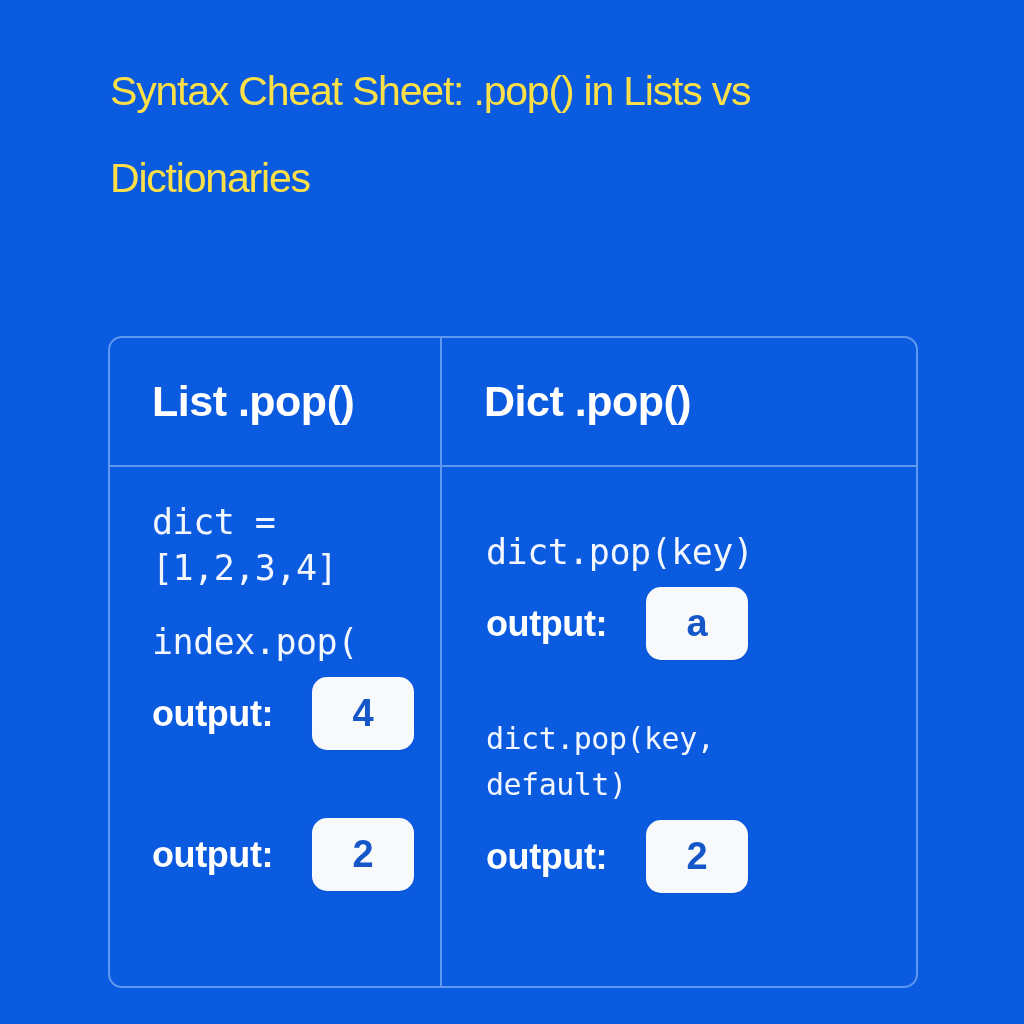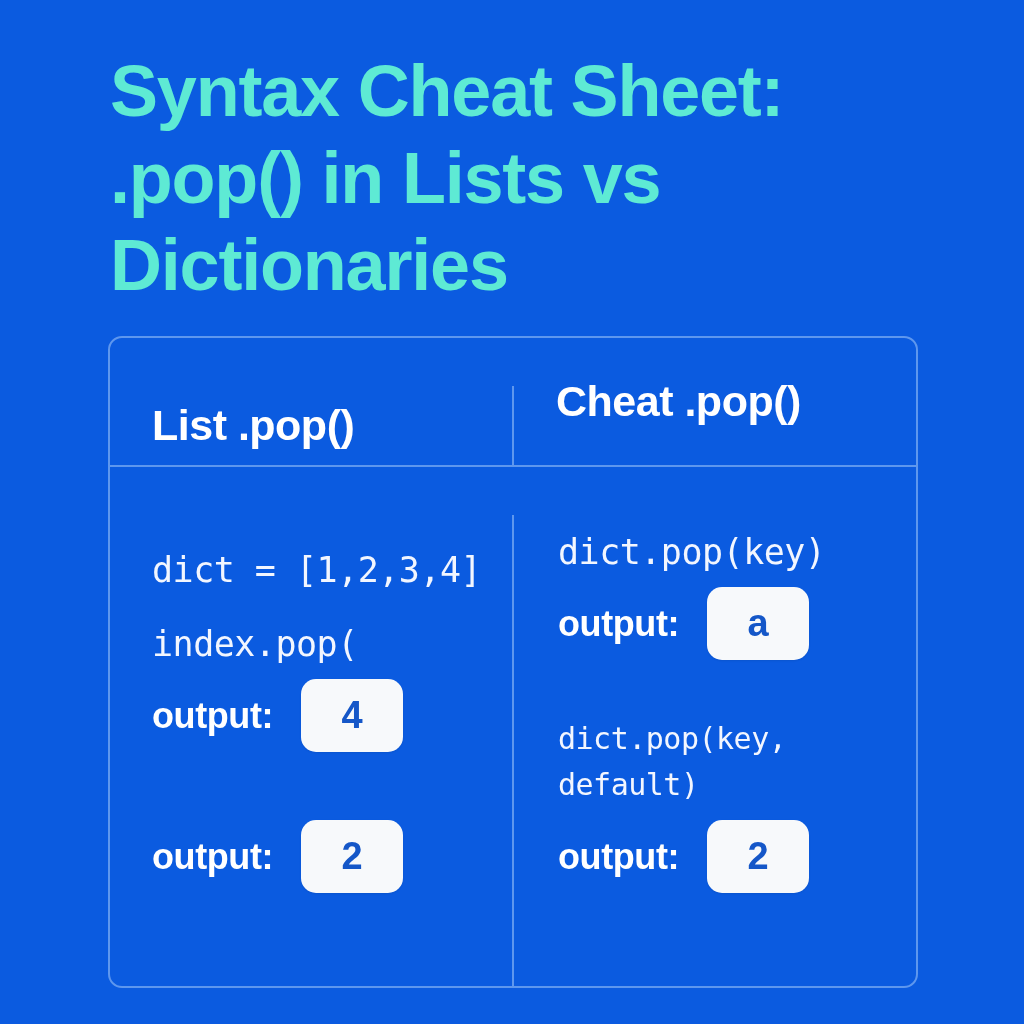--- a/index.html
+++ b/index.html
@@ -14,24 +14,24 @@
     overflow: hidden;
     position: relative;
   }
 
   
   .title {
     position: absolute;
     left: 110px;
     top: 48px;
     width: 790px;
-    color: #5eead4;
+    color: #fde047;
     font-family: "Liberation Sans", sans-serif;
-    font-weight: bold;
-    font-size: 72px;
+    font-weight: normal;
+    font-size: 41px;
     line-height: 87px;
     letter-spacing: -1.2px;
     white-space: pre-line;
   }
 
   
   .table {
     position: absolute;
     left: 108px;
     top: 336px;
@@ -46,24 +46,23 @@
   .thead {
     height: 127px;
     display: flex;
     border-bottom: 2px solid #5E97EE;
   }
   .tbody {
     flex: 1;
     display: flex;
   }
   .col-left {
-    width: 404px;
+    width: 332px;
     box-sizing: border-box;
     border-right: 2px solid #5E97EE;
-    margin-top: 48px;
   }
   .col-right {
     flex: 1;
     box-sizing: border-box;
   }
 
   .th {
     display: flex;
     align-items: center;
     padding-left: 42px;
@@ -91,21 +90,21 @@
     white-space: pre-line;
     margin-bottom: 10px;
   }
   .code.wide {
     font-size: 30px;
   }
 
   .outrow {
     display: flex;
     align-items: center;
-    gap: 28px;
+    gap: 39px;
     margin-top: 12px;
     margin-bottom: 26px;
   }
   .outlabel {
     color: #FFFFFF;
     font-weight: bold;
     font-size: 36px;
     letter-spacing: -0.4px;
   }
   .badge {
@@ -126,21 +125,21 @@
 </style>
 </head>
 <body>
 
 <div class="title">Syntax Cheat Sheet: .pop() in Lists vs Dictionaries</div>
 
 <div class="table">
 
   <div class="thead">
     <div class="th col-left">List .pop()</div>
-    <div class="th col-right">Cheat .pop()</div>
+    <div class="th col-right">Dict .pop()</div>
   </div>
 
   <div class="tbody">
 
     <div class="cell col-left">
       <div class="code">dict = [1,2,3,4]</div>
       <div class="spacer-sm"></div>
       <div class="code">index.pop(</div>
       <div class="outrow">
         <span class="outlabel">output:</span>

